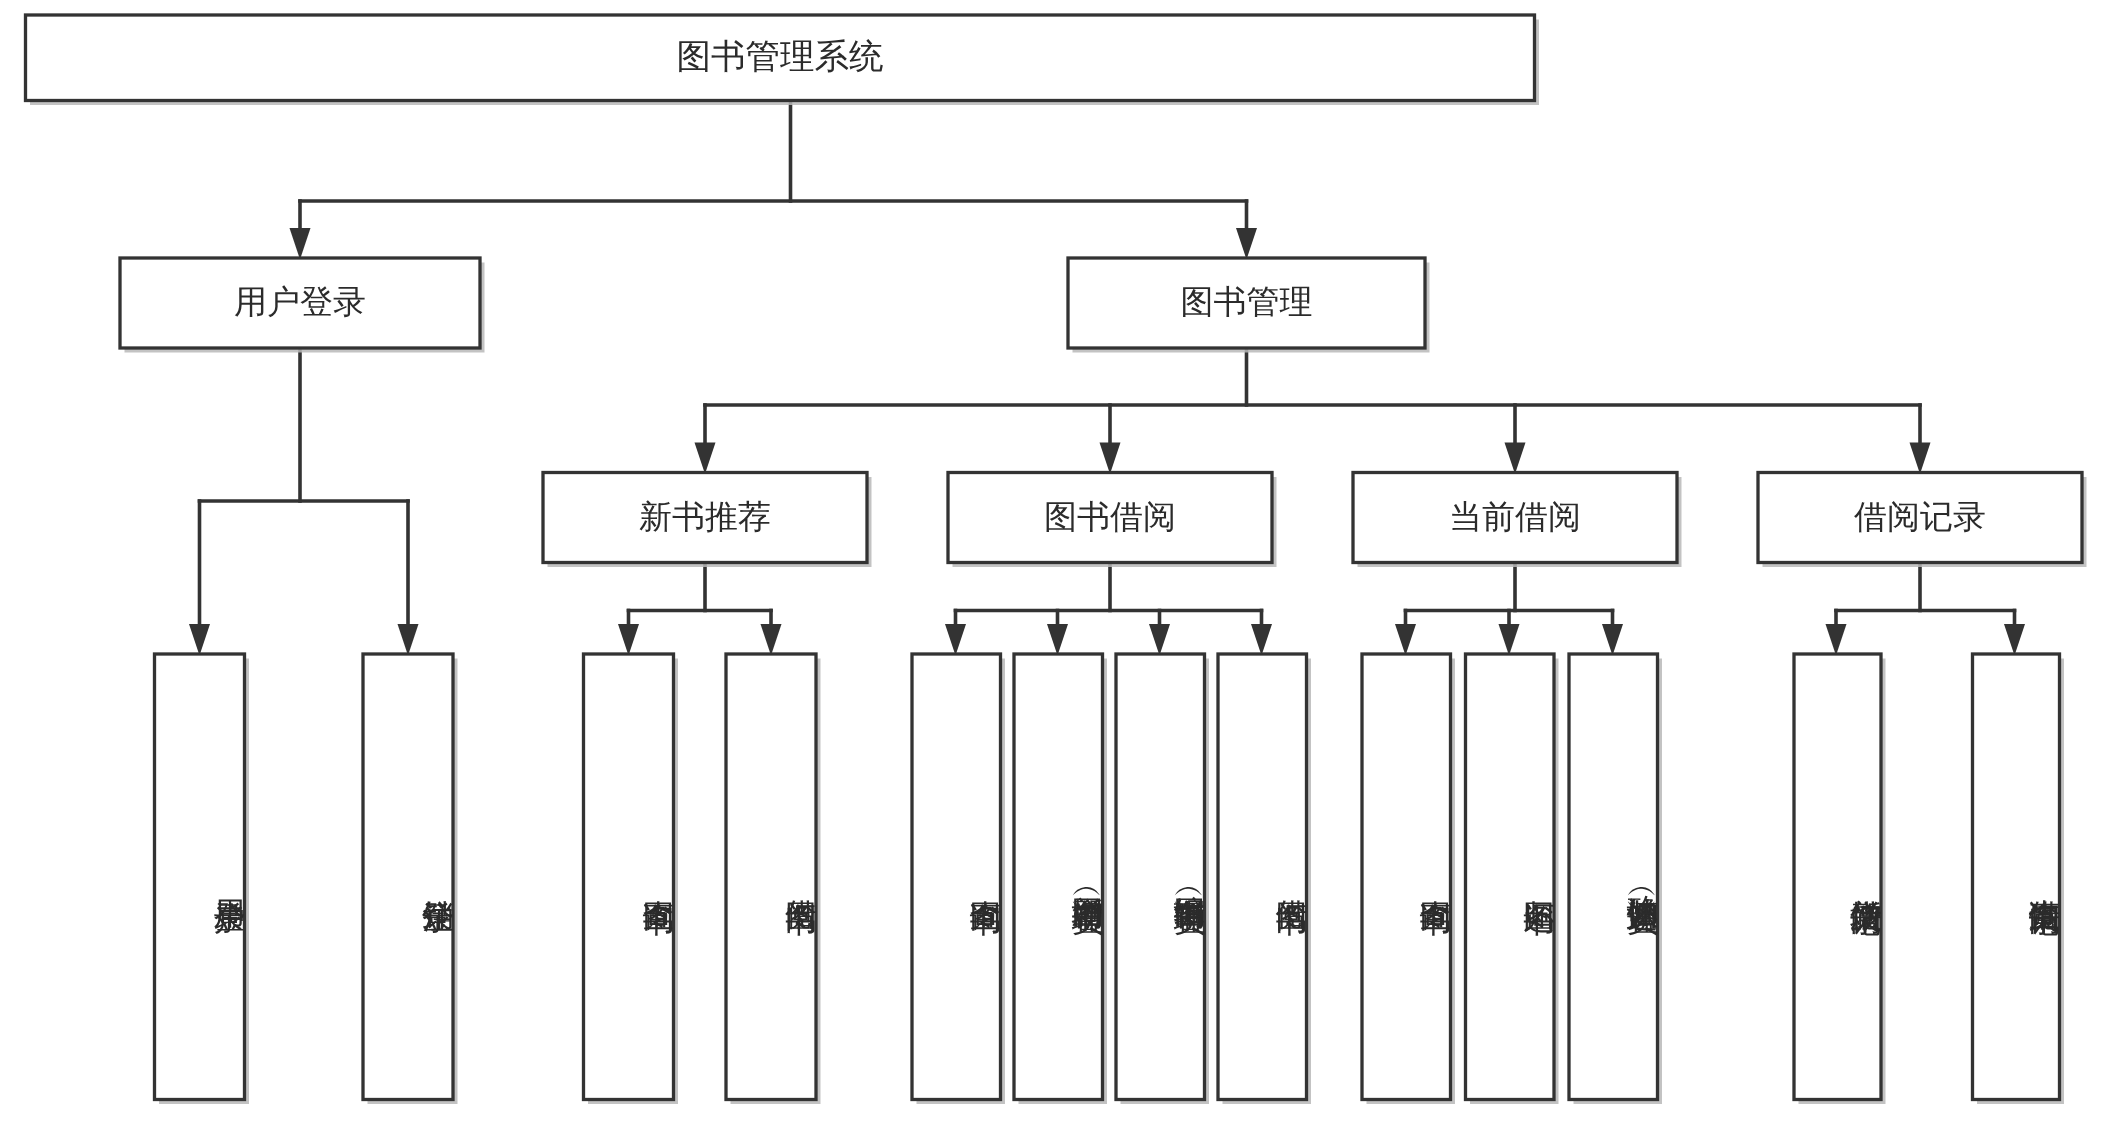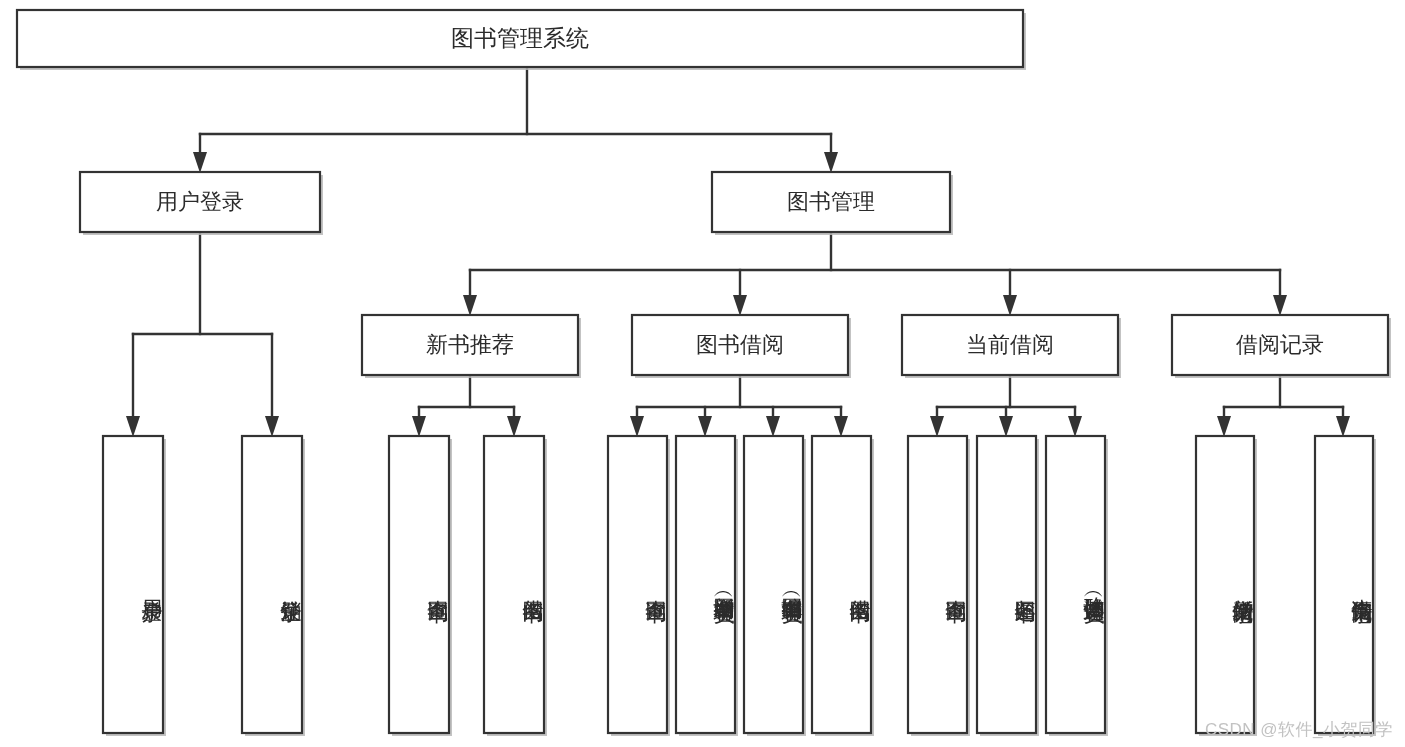--- a/index.html
+++ b/index.html
@@ -218,14 +218,13 @@
       <div class="label-vertical" style="left: 676px; top: 446px; width: 59px; height: 277px;">新增图书（管理员）</div>
       <div class="label-vertical" style="left: 744px; top: 446px; width: 59px; height: 277px;">编辑图书（管理员）</div>
       <div class="label-vertical" style="left: 812px; top: 446px; width: 59px; height: 277px;">借阅图书</div>
       <div class="label-vertical" style="left: 908px; top: 446px; width: 59px; height: 277px;">查询图书</div>
       <div class="label-vertical" style="left: 977px; top: 446px; width: 59px; height: 277px;">归还图书</div>
       <div class="label-vertical" style="left: 1046px; top: 446px; width: 59px; height: 277px;">确认归还（管理员）</div>
       <div class="label-vertical" style="left: 1196px; top: 446px; width: 58px; height: 277px;">新增借阅记录</div>
       <div class="label-vertical" style="left: 1315px; top: 446px; width: 58px; height: 277px;">查询借阅记录</div>
     </div>
 
-  <div class="watermark">CSDN @软件_小贺同学</div>
 </div>
 
 </body></html>

